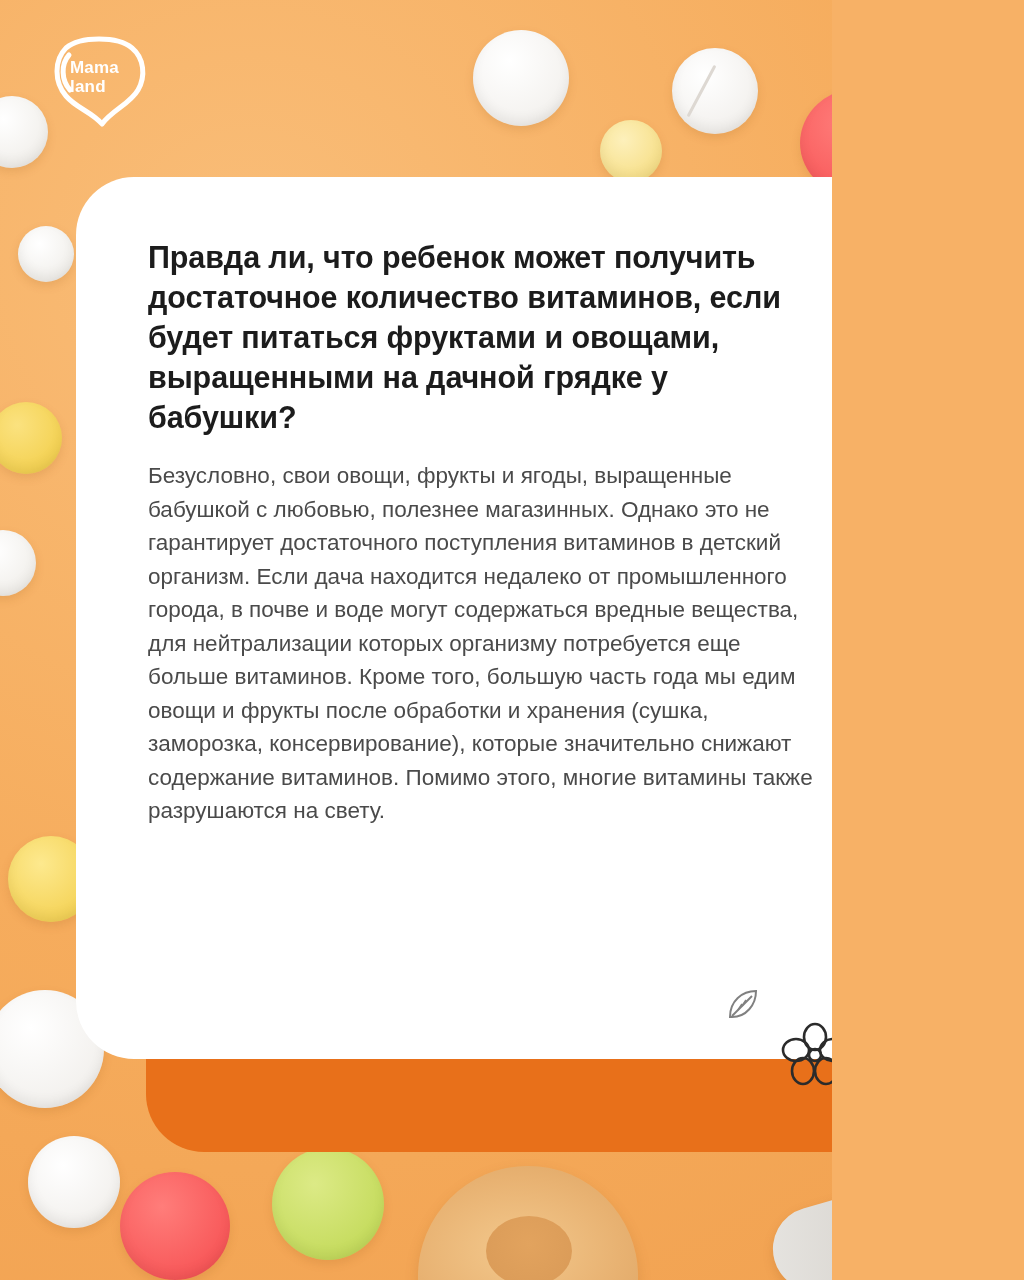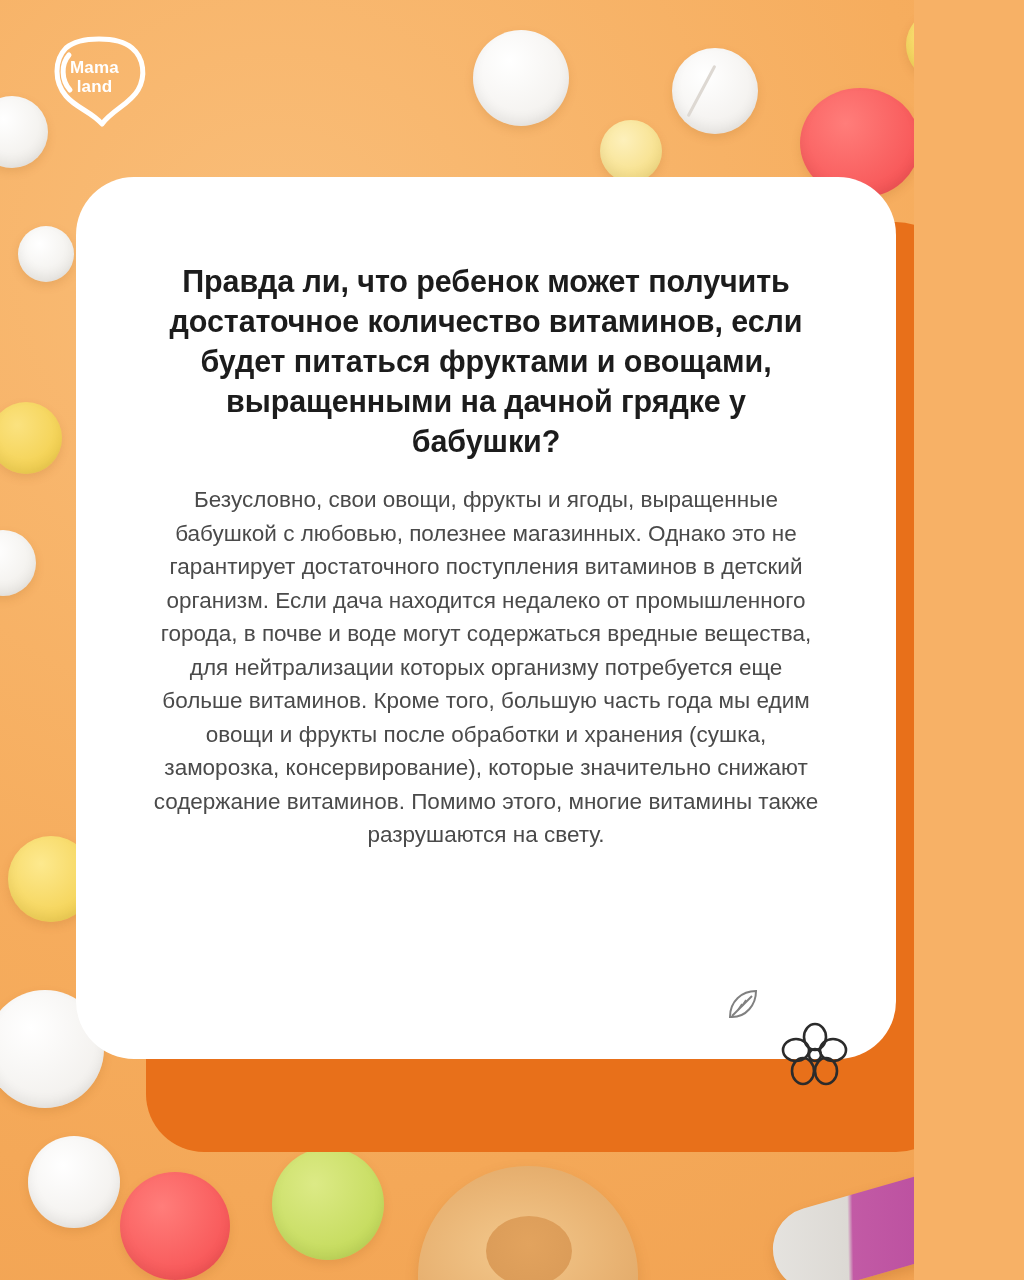--- a/index.html
+++ b/index.html
@@ -9,25 +9,24 @@
   body {
     width: 1024px;
     height: 1280px;
     font-family: "Liberation Sans", sans-serif;
     background: #f7b166;
     overflow: hidden;
   }
 
   #poster {
     position: relative;
-    width: 914px;
+    width: 832px;
     height: 1280px;
     overflow: hidden;
     background: radial-gradient(circle at 30% 20%, #f9bd78 0%, #f6ad5e 55%, #f2a352 100%);
-    text-align: center;
   }
 
   
   .deco {
     position: absolute;
     border-radius: 50%;
     pointer-events: none;
   }
   .deco.soft {
     box-shadow: inset 0 -6px 12px rgba(0,0,0,0.06), 0 4px 10px rgba(150,80,20,0.15);
@@ -73,21 +72,21 @@
   #card {
     position: absolute;
     left: 76px;
     top: 177px;
     width: 820px;
     height: 882px;
     background: #ffffff;
     border-radius: 58px;
     z-index: 12;
     box-sizing: border-box;
-    padding: 84px 72px 40px 72px;
+    padding: 60px 72px 40px 72px;
   }
 
   #headline {
     margin: 0;
     color: #1c1c1c;
     font-size: 30.5px;
     line-height: 40px;
     font-weight: bold;
     letter-spacing: -0.1px;
   }

